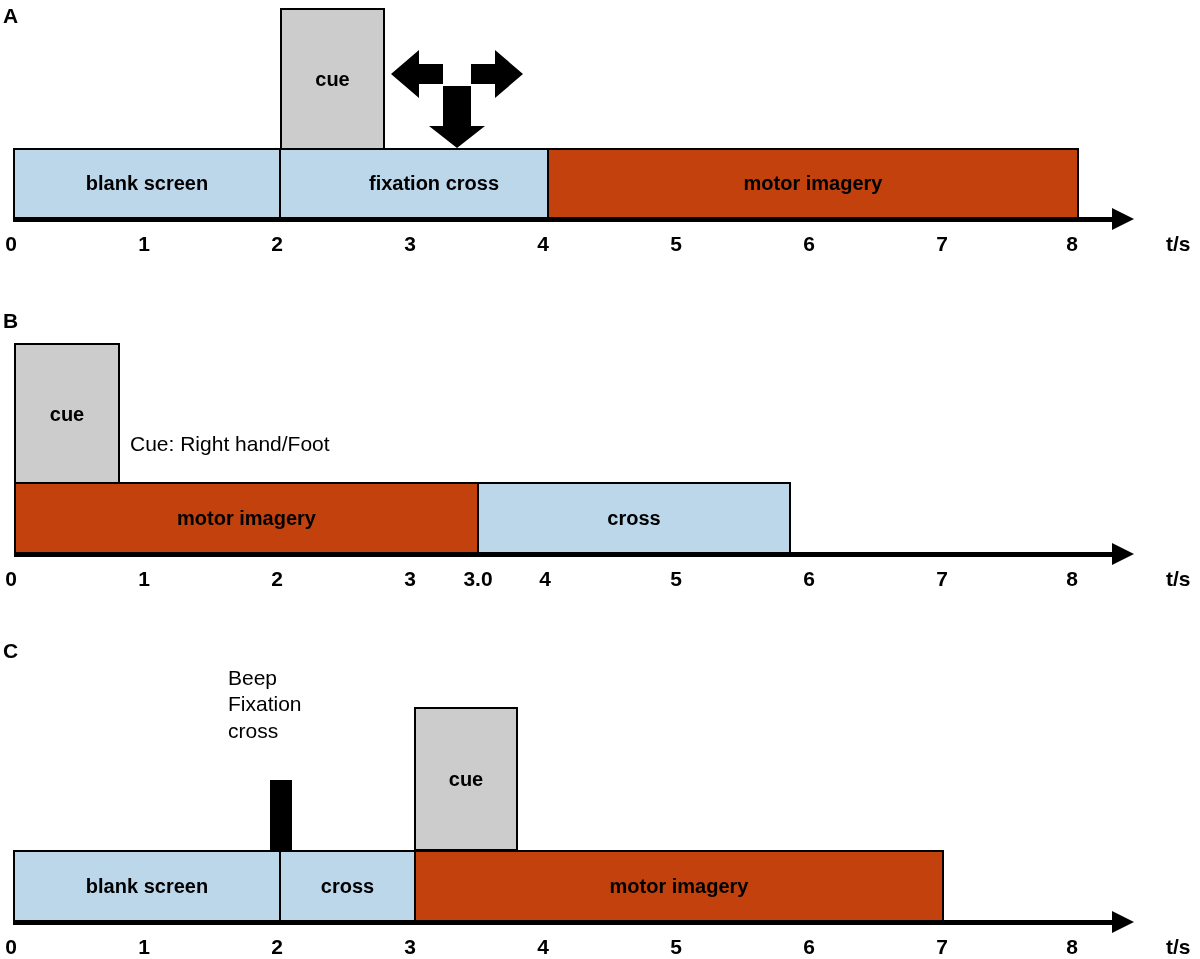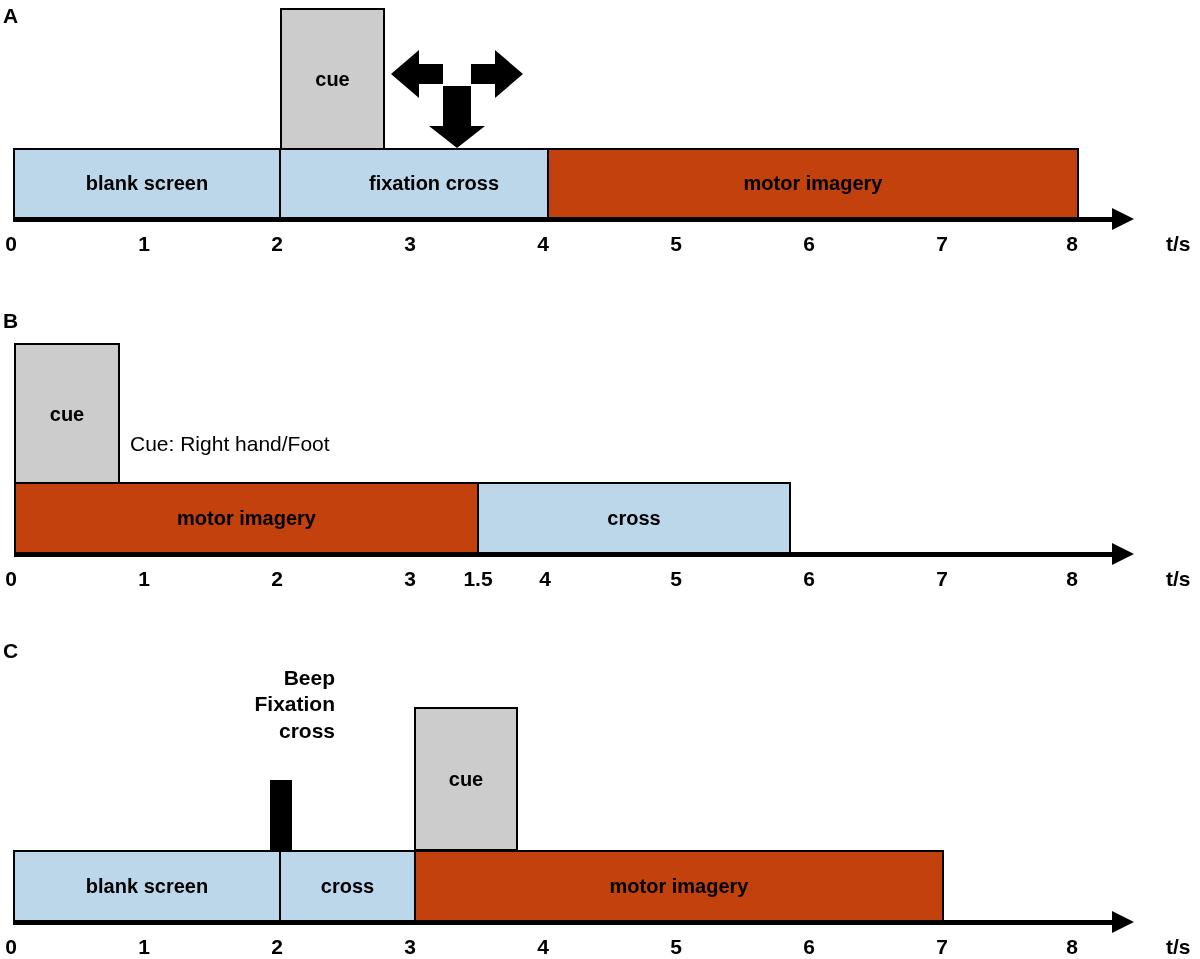--- a/index.html
+++ b/index.html
@@ -77,22 +77,22 @@
     white-space: nowrap;
   }
   
   .annot {
     position: absolute;
     font-size: 21px;
     line-height: 1.25;
     white-space: nowrap;
   }
   .annot.bold {
-    font-weight: bold;
-    text-align: right;
+    font-weight: normal;
+    text-align: left;
     white-space: pre-line;
   }
   .tri-arrow {
     position: absolute;
   }
 </style>
 </head>
 <body>
 
 <div id="figure">
@@ -152,21 +152,21 @@
       <span>cross</span>
     </div>
 
     <div class="axis-line" style="left:14px;top:247px;width:1102px;"></div>
     <div class="axis-arrow" style="left:1112px;top:238px;"></div>
 
     <div class="tick-label" style="left:11px;top:263px;">0</div>
     <div class="tick-label" style="left:144px;top:263px;">1</div>
     <div class="tick-label" style="left:277px;top:263px;">2</div>
     <div class="tick-label" style="left:410px;top:263px;">3</div>
-    <div class="tick-label" style="left:478px;top:263px;">1.5</div>
+    <div class="tick-label" style="left:478px;top:263px;">3.0</div>
     <div class="tick-label" style="left:545px;top:263px;">4</div>
     <div class="tick-label" style="left:676px;top:263px;">5</div>
     <div class="tick-label" style="left:809px;top:263px;">6</div>
     <div class="tick-label" style="left:942px;top:263px;">7</div>
     <div class="tick-label" style="left:1072px;top:263px;">8</div>
     <div class="axis-unit" style="left:1166px;top:263px;">t/s</div>
   </div>
 
   <div class="panel" style="top:635px;height:324px;">
     <div class="panel-label" style="left:3px;top:5px;">C</div>

